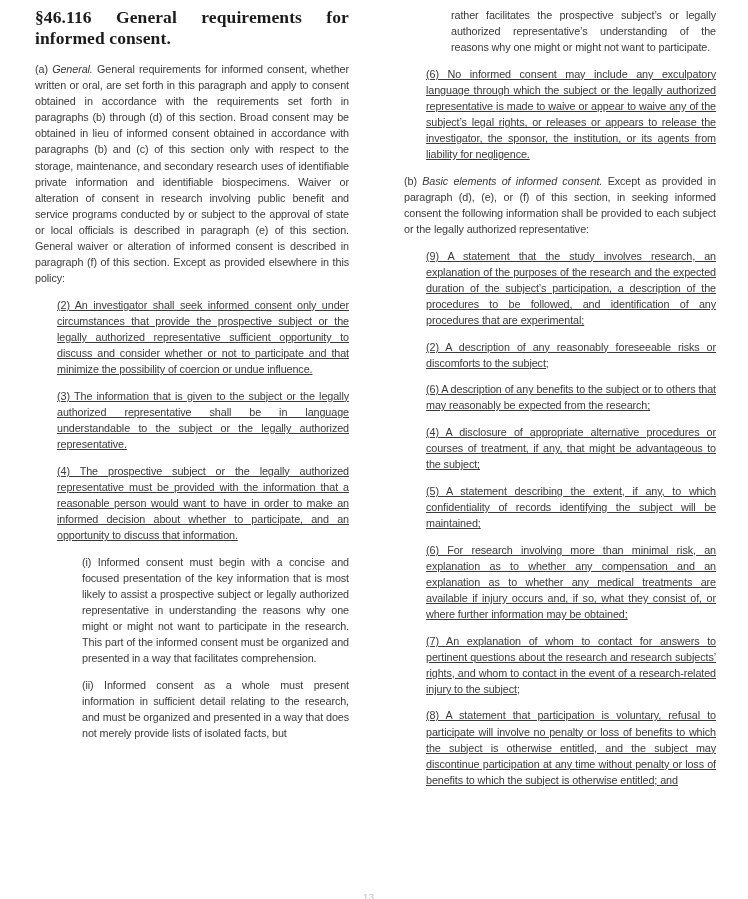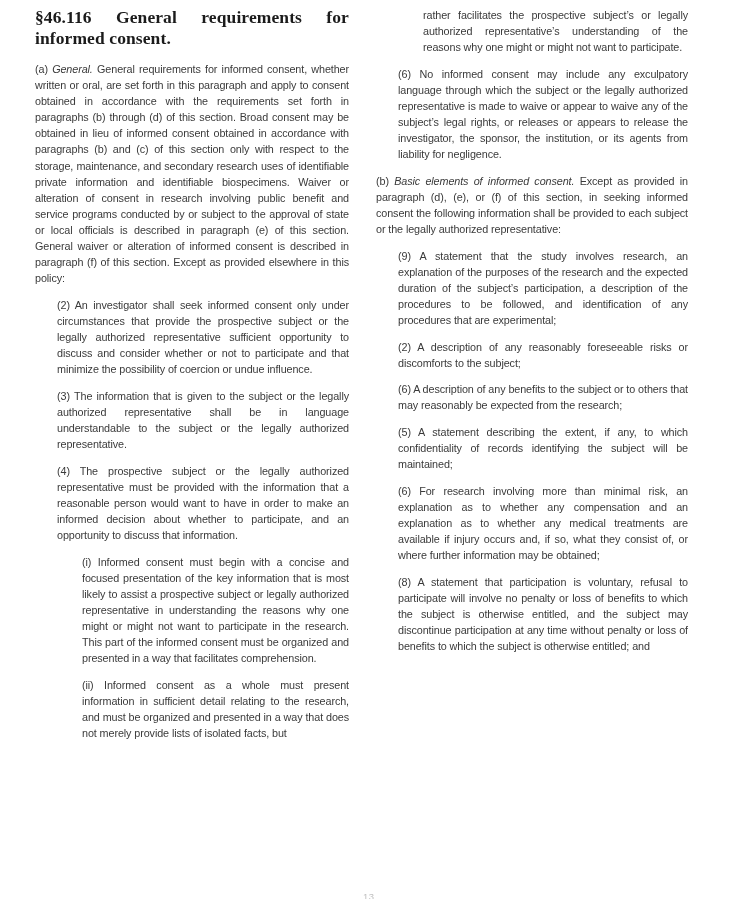--- a/index.html
+++ b/index.html
@@ -13,41 +13,41 @@
     position: relative;
     width: 748px; height: 899px;
     background: #ffffff;
     overflow: hidden;
   }
   .col {
     position: absolute;
     top: 7px;
   }
   .col-left  { left: 35px;  width: 314px; }
-  .col-right { left: 376px; width: 312px; }
+  .col-right { left: 404px; width: 312px; }
   .doc-title {
     font-family: "Liberation Serif", serif;
     font-weight: bold;
     font-size: 17.5px;
     line-height: 20.5px;
     letter-spacing: 0.1px;
     color: #1b1b1b;
     text-align: justify;
     margin: 0 0 13px 0;
   }
   .para {
     font-size: 10.8px;
     line-height: 16.1px;
     letter-spacing: -0.1px;
     color: #3a3a3a;
     text-align: justify;
     margin: 0 0 10.5px 0;
   }
   .para:last-child { margin-bottom: 0; }
-  .lvl1 { margin-left: 22px; }
+  .lvl1 { margin-left: 22px; text-decoration: underline; }
   .lvl2 { margin-left: 47px; }
   .para i { }
   .page-number {
     position: absolute;
     left: 363px;
     top: 891px;
     font-size: 9.5px;
     color: #c0c0c0;
     letter-spacing: 0.5px;
   }
@@ -81,25 +81,27 @@
     <p class="para lvl1"><span>(6) No informed consent may include any exculpatory language through which the subject or the legally authorized representative is made to waive or appear to waive any of the subject’s legal rights, or releases or appears to release the investigator, the sponsor, the institution, or its agents from liability for negligence.</span></p>
 
     <p class="para"><span>(b) </span><i>Basic elements of informed consent.</i><span> Except as provided in paragraph (d), (e), or (f) of this section, in seeking informed consent the following information shall be provided to each subject or the legally authorized representative:</span></p>
 
     <p class="para lvl1"><span>(9) A statement that the study involves research, an explanation of the purposes of the research and the expected duration of the subject’s participation, a description of the procedures to be followed, and identification of any procedures that are experimental;</span></p>
 
     <p class="para lvl1"><span>(2) A description of any reasonably foreseeable risks or discomforts to the subject;</span></p>
 
     <p class="para lvl1"><span>(6) A description of any benefits to the subject or to others that may reasonably be expected from the research;</span></p>
 
+    <p class="para lvl1"><span>(4) A disclosure of appropriate alternative procedures or courses of treatment, if any, that might be advantageous to the subject;</span></p>
 
     <p class="para lvl1"><span>(5) A statement describing the extent, if any, to which confidentiality of records identifying the subject will be maintained;</span></p>
 
     <p class="para lvl1"><span>(6) For research involving more than minimal risk, an explanation as to whether any compensation and an explanation as to whether any medical treatments are available if injury occurs and, if so, what they consist of, or where further information may be obtained;</span></p>
 
+    <p class="para lvl1"><span>(7) An explanation of whom to contact for answers to pertinent questions about the research and research subjects’ rights, and whom to contact in the event of a research-related injury to the subject;</span></p>
 
     <p class="para lvl1"><span>(8) A statement that participation is voluntary, refusal to participate will involve no penalty or loss of benefits to which the subject is otherwise entitled, and the subject may discontinue participation at any time without penalty or loss of benefits to which the subject is otherwise entitled; and</span></p>
 
   </div>
 
   <div class="page-number">13</div>
 
 </div>
 
 </body></html>

